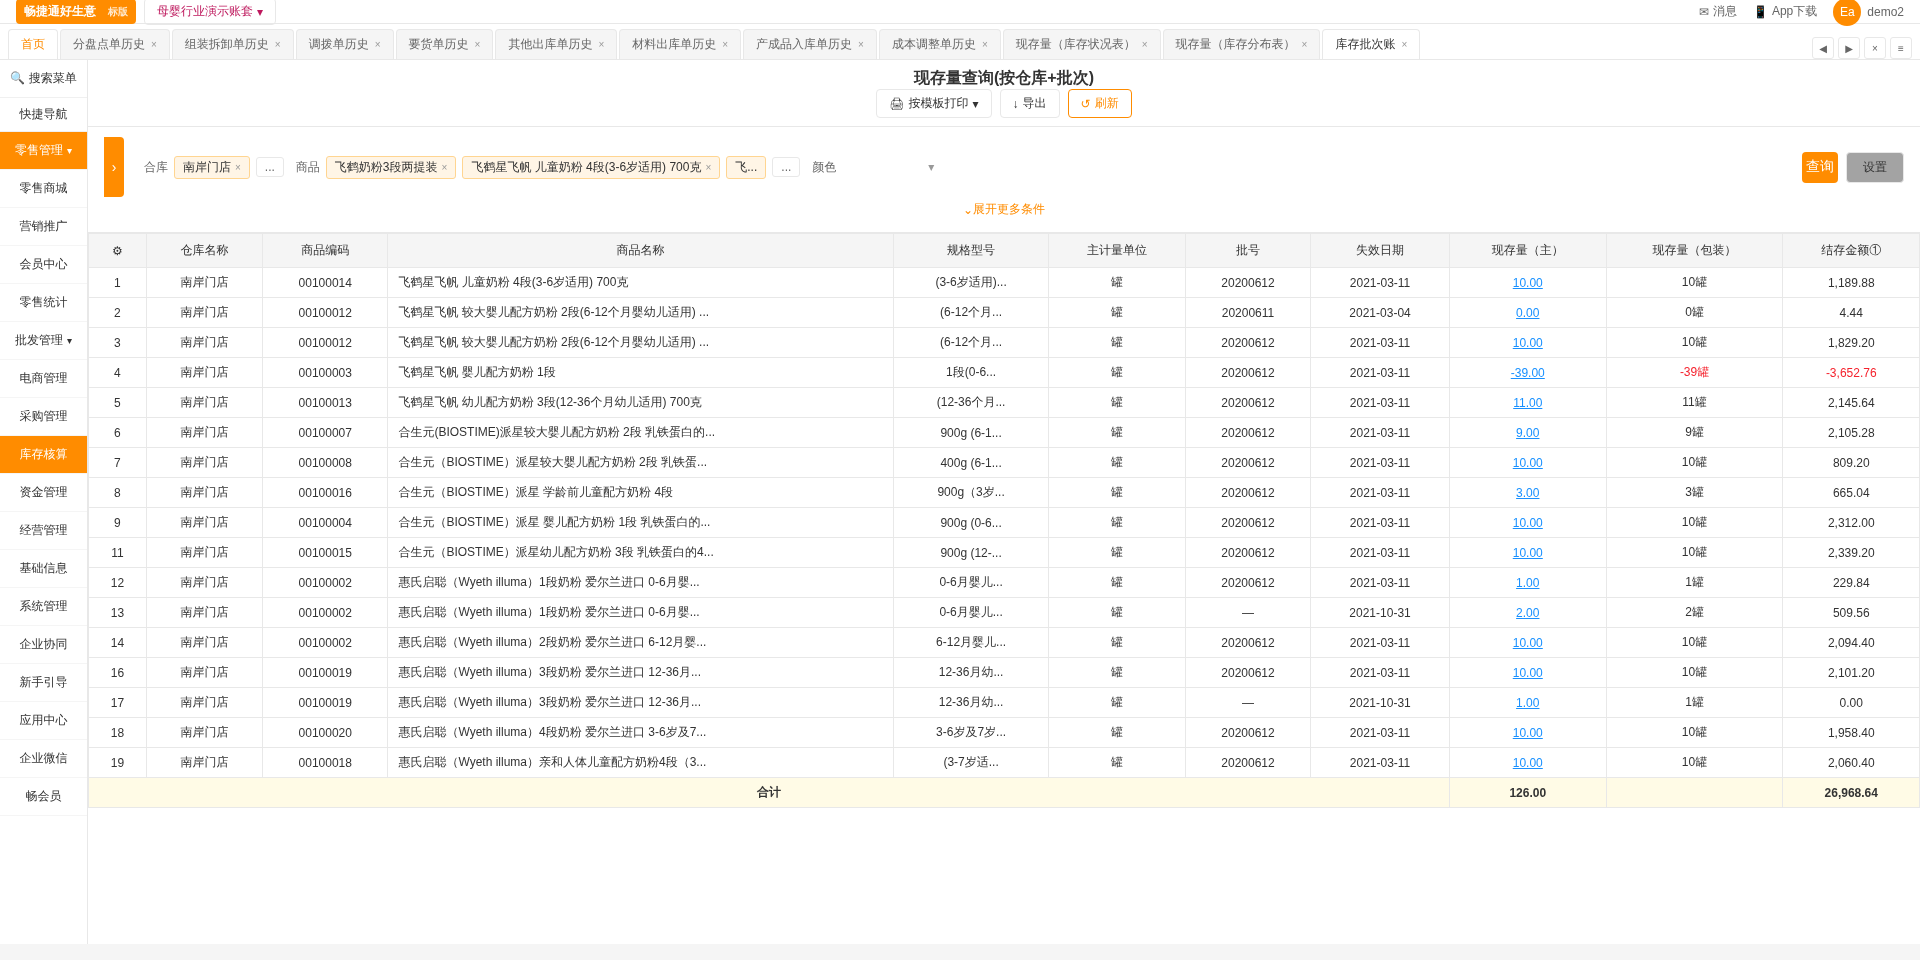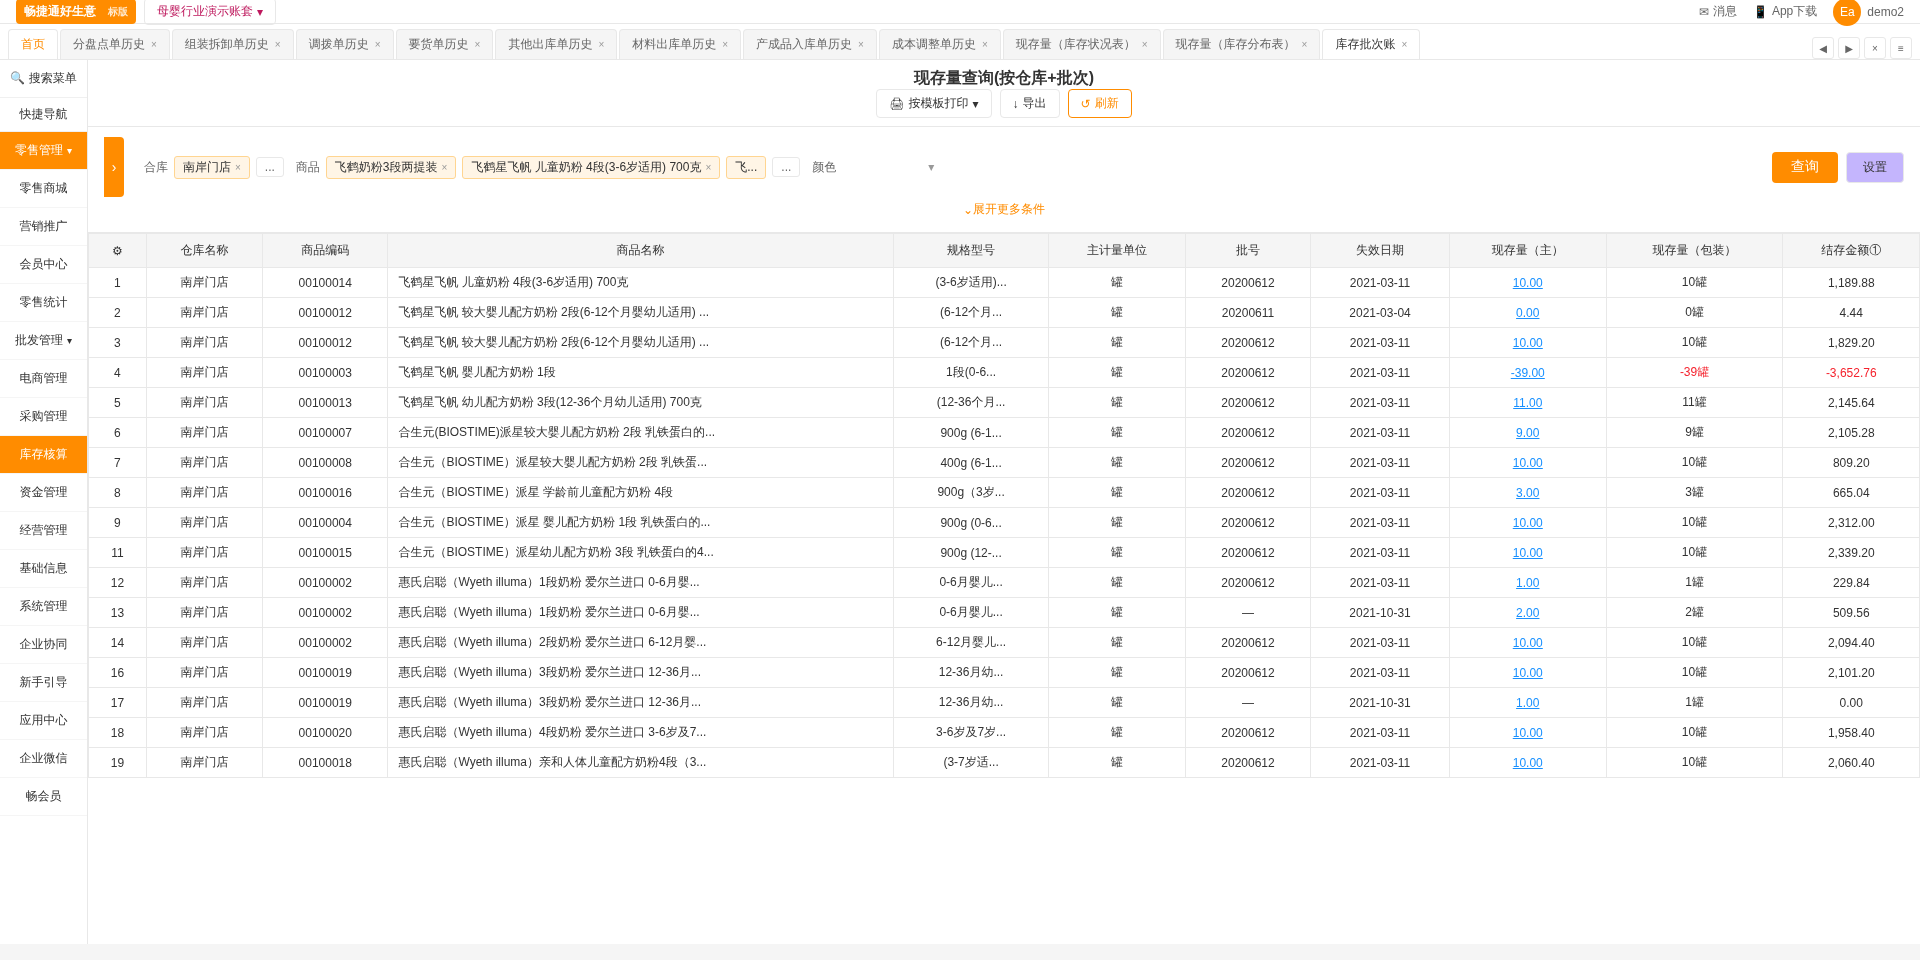--- a/index.html
+++ b/index.html
@@ -260,26 +260,26 @@
       border-radius: 3px;
       cursor: pointer;
       color: #666;
       font-size: 12px;
     }
     .query-btn {
       background: #ff8c00;
       color: white;
       border: none;
       border-radius: 4px;
-      padding: 6px 19px;
+      padding: 6px 4px;
       cursor: pointer;
       font-size: 14px;
     }
     .setting-btn {
-      background: #c4b5fd;
+      background: #a3a3a3;
       color: #333;
       border: 1px solid #e8e8e8;
       border-radius: 4px;
       padding: 6px 16px;
       cursor: pointer;
       font-size: 12px;
     }
     .expand-toggle {
       display: flex;
       align-items: center;
@@ -800,17 +800,23 @@
     <td>00100018</td>
     <td class="text-left" style="max-width:300px;overflow:hidden;text-overflow:ellipsis;">惠氏启聪（Wyeth illuma）亲和人体儿童配方奶粉4段（3...</td>
     <td>(3-7岁适...</td>
     <td>罐</td>
     <td>20200612</td>
     <td>2021-03-11</td>
     <td class="text-link">10.00</td>
     <td class="">10罐</td>
     <td class="">2,060.40</td>
   </tr>
+            <tr class="total-row">
+  <td colspan="8" style="text-align:center;">合计</td>
+  <td>126.00</td>
+  <td></td>
+  <td>26,968.64</td>
+</tr>
           </tbody>
       </table>
     </div>
   </div>
 </div>
 
 </body></html>

